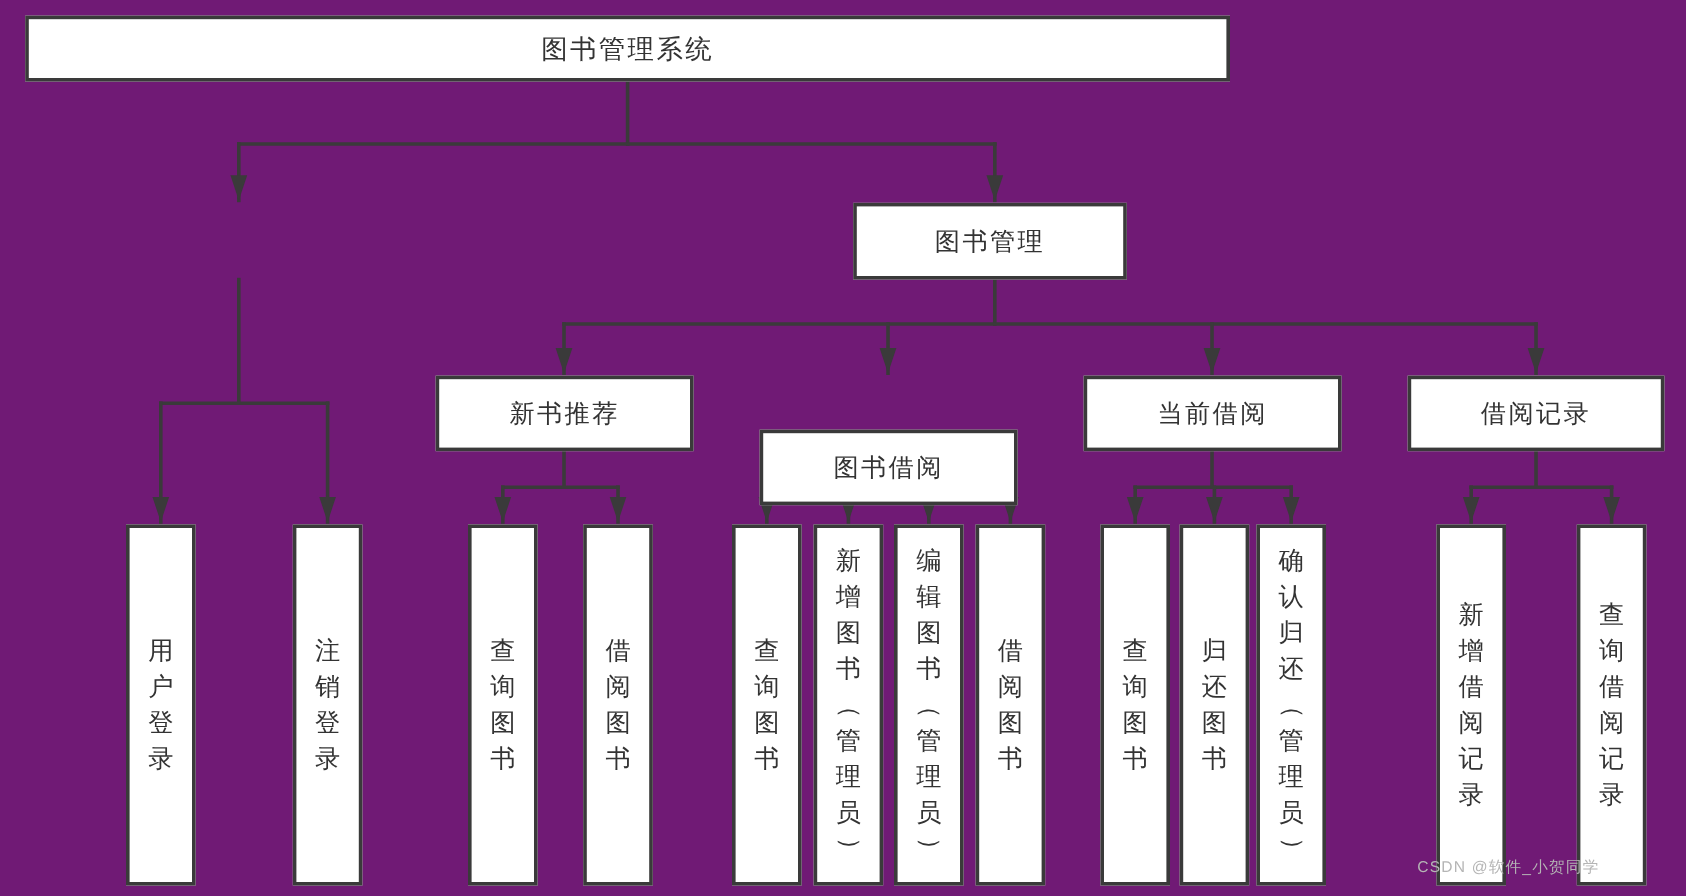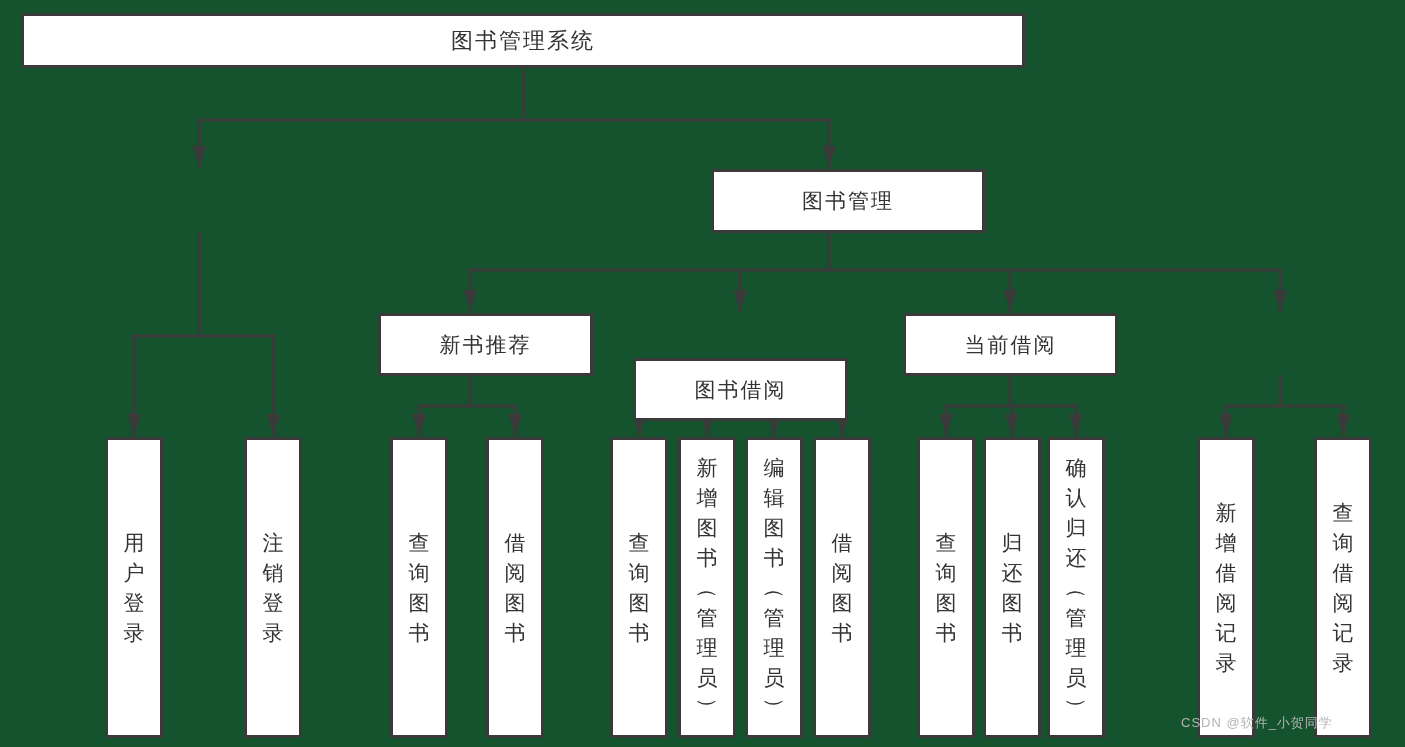--- a/index.html
+++ b/index.html
@@ -1,19 +1,19 @@
 <!DOCTYPE html>
 <html><head>
 <meta charset="utf-8">
 <style>
   html,body{margin:0;padding:0;background:#ffffff;}
   #canvas{
     position:relative;
     width:1405px;height:747px;
-    background:#14532d;
+    background:#701a75;
     font-family:"Liberation Sans", sans-serif;
     overflow:hidden;
   }
   #wires{position:absolute;left:0;top:0;z-index:1;}
   .node{
     position:absolute;box-sizing:border-box;
     border:3px solid #3a3a3a;background:#ffffff;
     display:flex;align-items:center;justify-content:center;
     color:#333333;font-size:21px;letter-spacing:2px;
     z-index:2;
@@ -98,25 +98,26 @@
         <line x1="1226" y1="406" x2="1343" y2="406"></line>
         <line x1="1226" y1="406" x2="1226" y2="435" marker-end="url(#arrow)"></line>
         <line x1="1343" y1="406" x2="1343" y2="435" marker-end="url(#arrow)"></line>
       </g>
 
     </g>
   </svg>
 
   <div class="node hnode title-node" style="left:21px;top:13px;width:1004px;height:55px;">图书管理系统</div>
 
-  <div class="node hnode" style="left:711px;top:169px;width:274px;height:64px;">图书管理</div>
-
-  <div class="node hnode" style="left:363px;top:313px;width:215px;height:63px;margin-left:15px;">新书推荐</div>
+  <div class="node hnode" style="left:711px;top:169px;width:228px;height:64px;">图书管理</div>
+
+  <div class="node hnode" style="left:363px;top:313px;width:215px;height:63px;">新书推荐</div>
   <div class="node hnode" style="left:633px;top:313px;width:215px;height:63px;margin-top:45px;">图书借阅</div>
   <div class="node hnode" style="left:903px;top:313px;width:215px;height:63px;">当前借阅</div>
+  <div class="node hnode" style="left:1173px;top:313px;width:214px;height:63px;">借阅记录</div>
 
   <div class="node vnode" style="left:105px;">
       <span class="vchar">用</span>
       <span class="vchar">户</span>
       <span class="vchar">登</span>
       <span class="vchar">录</span>
     </div>
   <div class="node vnode" style="left:244px;">
       <span class="vchar">注</span>
       <span class="vchar">销</span>

